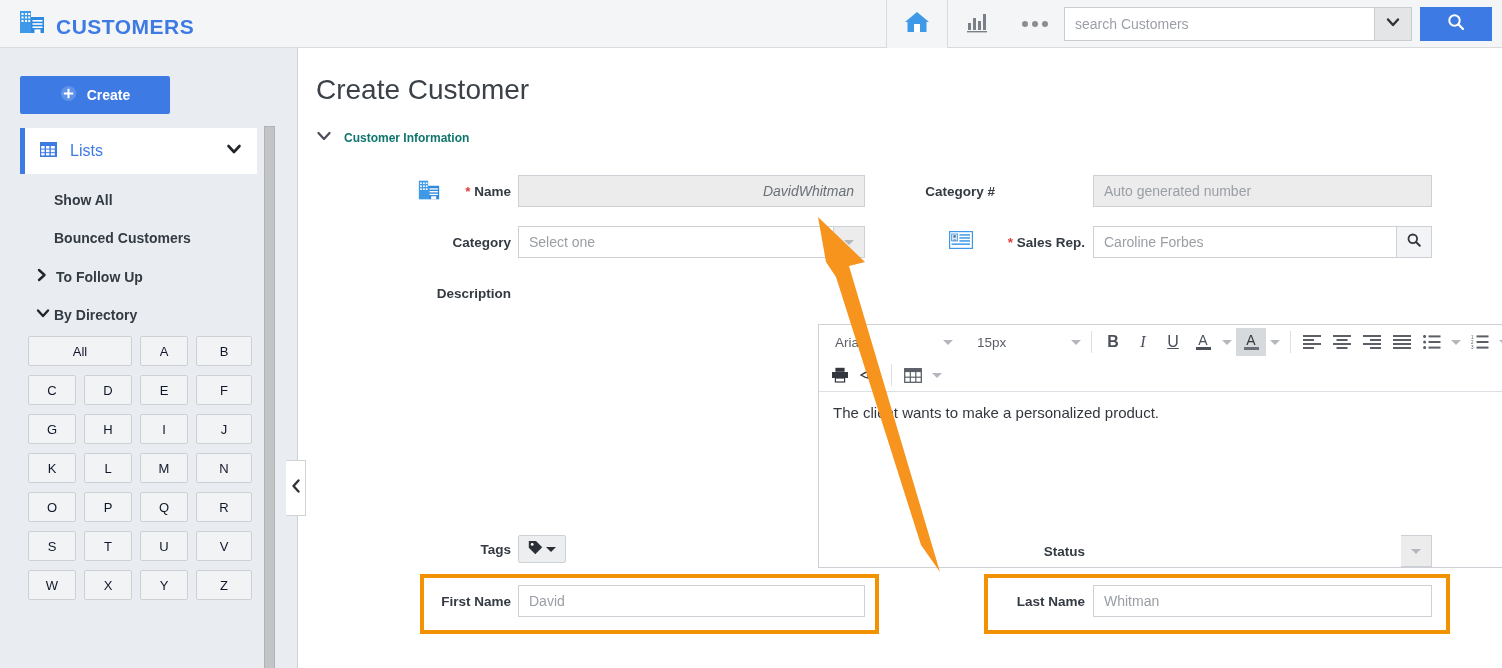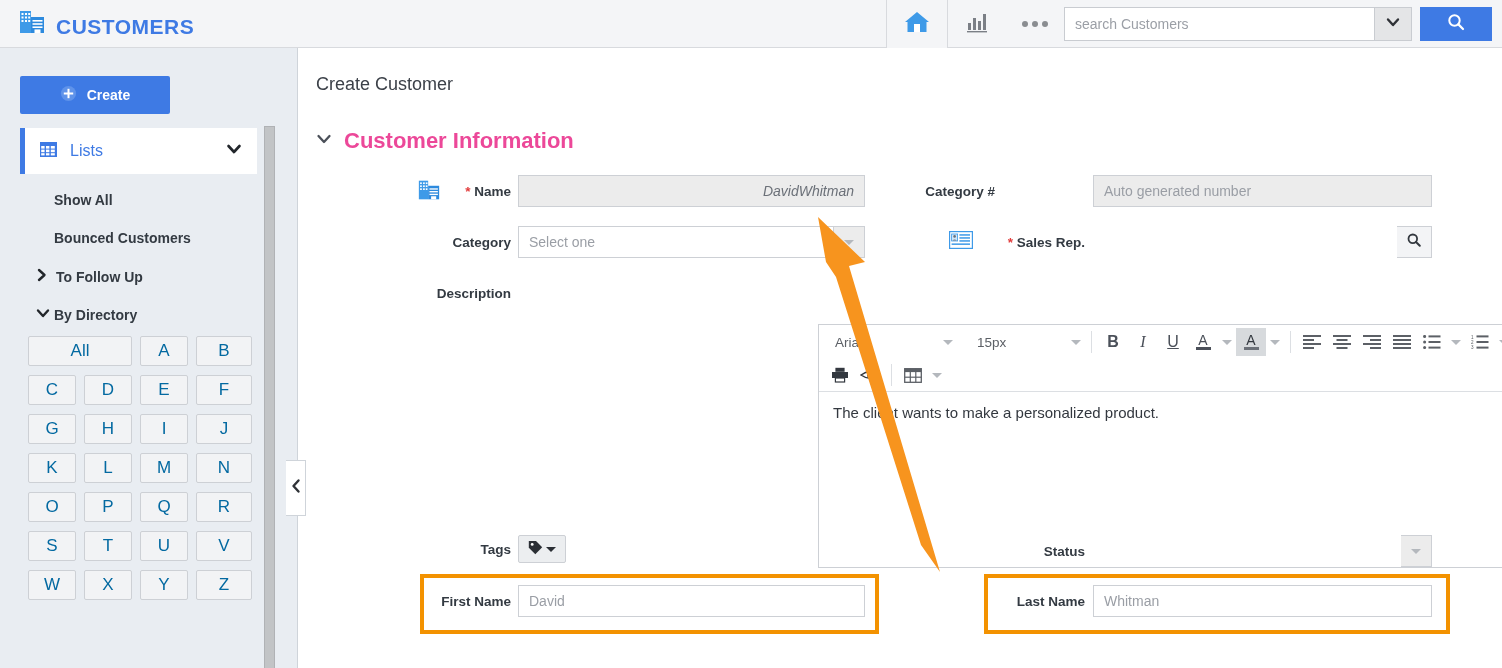--- a/index.html
+++ b/index.html
@@ -78,21 +78,21 @@
   .nav-sub { padding-left: 34px; }
 
   .alpha-grid {
     position: absolute; left: 28px; top: 288px; width: 230px;
     display: grid; grid-template-columns: repeat(4, 56px); gap: 9px 0;
     column-gap: 0;
   }
   .alpha-grid .cell { display: flex; }
   .alpha-btn {
     height: 30px; background: #f2f3f5; border: 1px solid #cdd0d5; border-radius: 2px;
-    font-size: 17px; color: #0369a1; cursor: pointer; width: 100%;
+    font-size: 13px; color: #0f172a; cursor: pointer; width: 100%;
     display: flex; align-items: center; justify-content: center;
     font-family: "Liberation Sans", sans-serif;
   }
   .alpha-btn.wide { }
   .sb-scroll-track {
     position: absolute; left: 264px; top: 78px; width: 11px; height: 588px;
     background: #e9edf2;
   }
   .sb-scroll-thumb {
     position: absolute; left: 264px; top: 78px; width: 11px; height: 588px;
@@ -103,27 +103,27 @@
     background: #fff; border: 1px solid #cfd4da; border-left: none;
     display: flex; align-items: center; justify-content: center; cursor: pointer; z-index: 5;
   }
 
   
   .content {
     position: absolute; left: 299px; top: 48px; width: 1203px; height: 620px;
     background: #fff; overflow: hidden;
   }
   .page-title {
-    position: absolute; left: 17px; top: 26px; font-size: 18px; color: #3c4149;
+    position: absolute; left: 17px; top: 26px; font-size: 28px; color: #3c4149;
   }
   .section-head {
     position: absolute; left: 17px; top: 80px; display: flex; align-items: center; gap: 12px;
     cursor: pointer;
   }
-  .section-head .txt { color: #ec4899; font-size: 22px; font-weight: bold; }
+  .section-head .txt { color: #0f766e; font-size: 12px; font-weight: bold; }
 
   .field-label {
     position: absolute; font-size: 13.5px; font-weight: bold; color: #333a42;
     text-align: right; white-space: nowrap;
   }
   .req { color: #e23c3c; font-weight: bold; }
   .fld {
     position: absolute; border: 1px solid #cdd0d5; background: #fff;
     font-size: 14px; color: #6b7078; padding: 0 10px; outline: none;
     font-family: "Liberation Sans", sans-serif;
@@ -478,20 +478,21 @@
       <rect x="10.4" y="3.2" width="10.6" height="1.5" fill="#3e9ae8"></rect>
       <rect x="10.4" y="6.2" width="10.6" height="1.5" fill="#3e9ae8"></rect>
       <rect x="10.4" y="9.2" width="10.6" height="1.5" fill="#3e9ae8"></rect>
       <rect x="2.6" y="12.4" width="18.4" height="1.5" fill="#3e9ae8"></rect>
     </svg>
   </span>
   <div class="field-label" style="left:683px;top:187px;width:103px">
     <span class="req">*</span>
     <span>Sales Rep.</span>
   </div>
+  <input class="fld" style="left: 794px; top: 178px; width: 304px; height: 32px;" placeholder="Caroline Forbes">
   <div class="srch-btn" style="left:1098px;top:178px;width:35px;height:32px">
     <span>
       <svg width="16" height="16" viewBox="0 0 16 16">
           <circle cx="6.8" cy="6.8" r="4.3" stroke="#33383f" stroke-width="1.8" fill="none"></circle>
           <line x1="10" y1="10" x2="13.8" y2="13.8" stroke="#33383f" stroke-width="2" stroke-linecap="round"></line>
         </svg>
     </span>
   </div>
 
   <div class="field-label" style="left:118px;top:238px;width:94px">Description</div>

